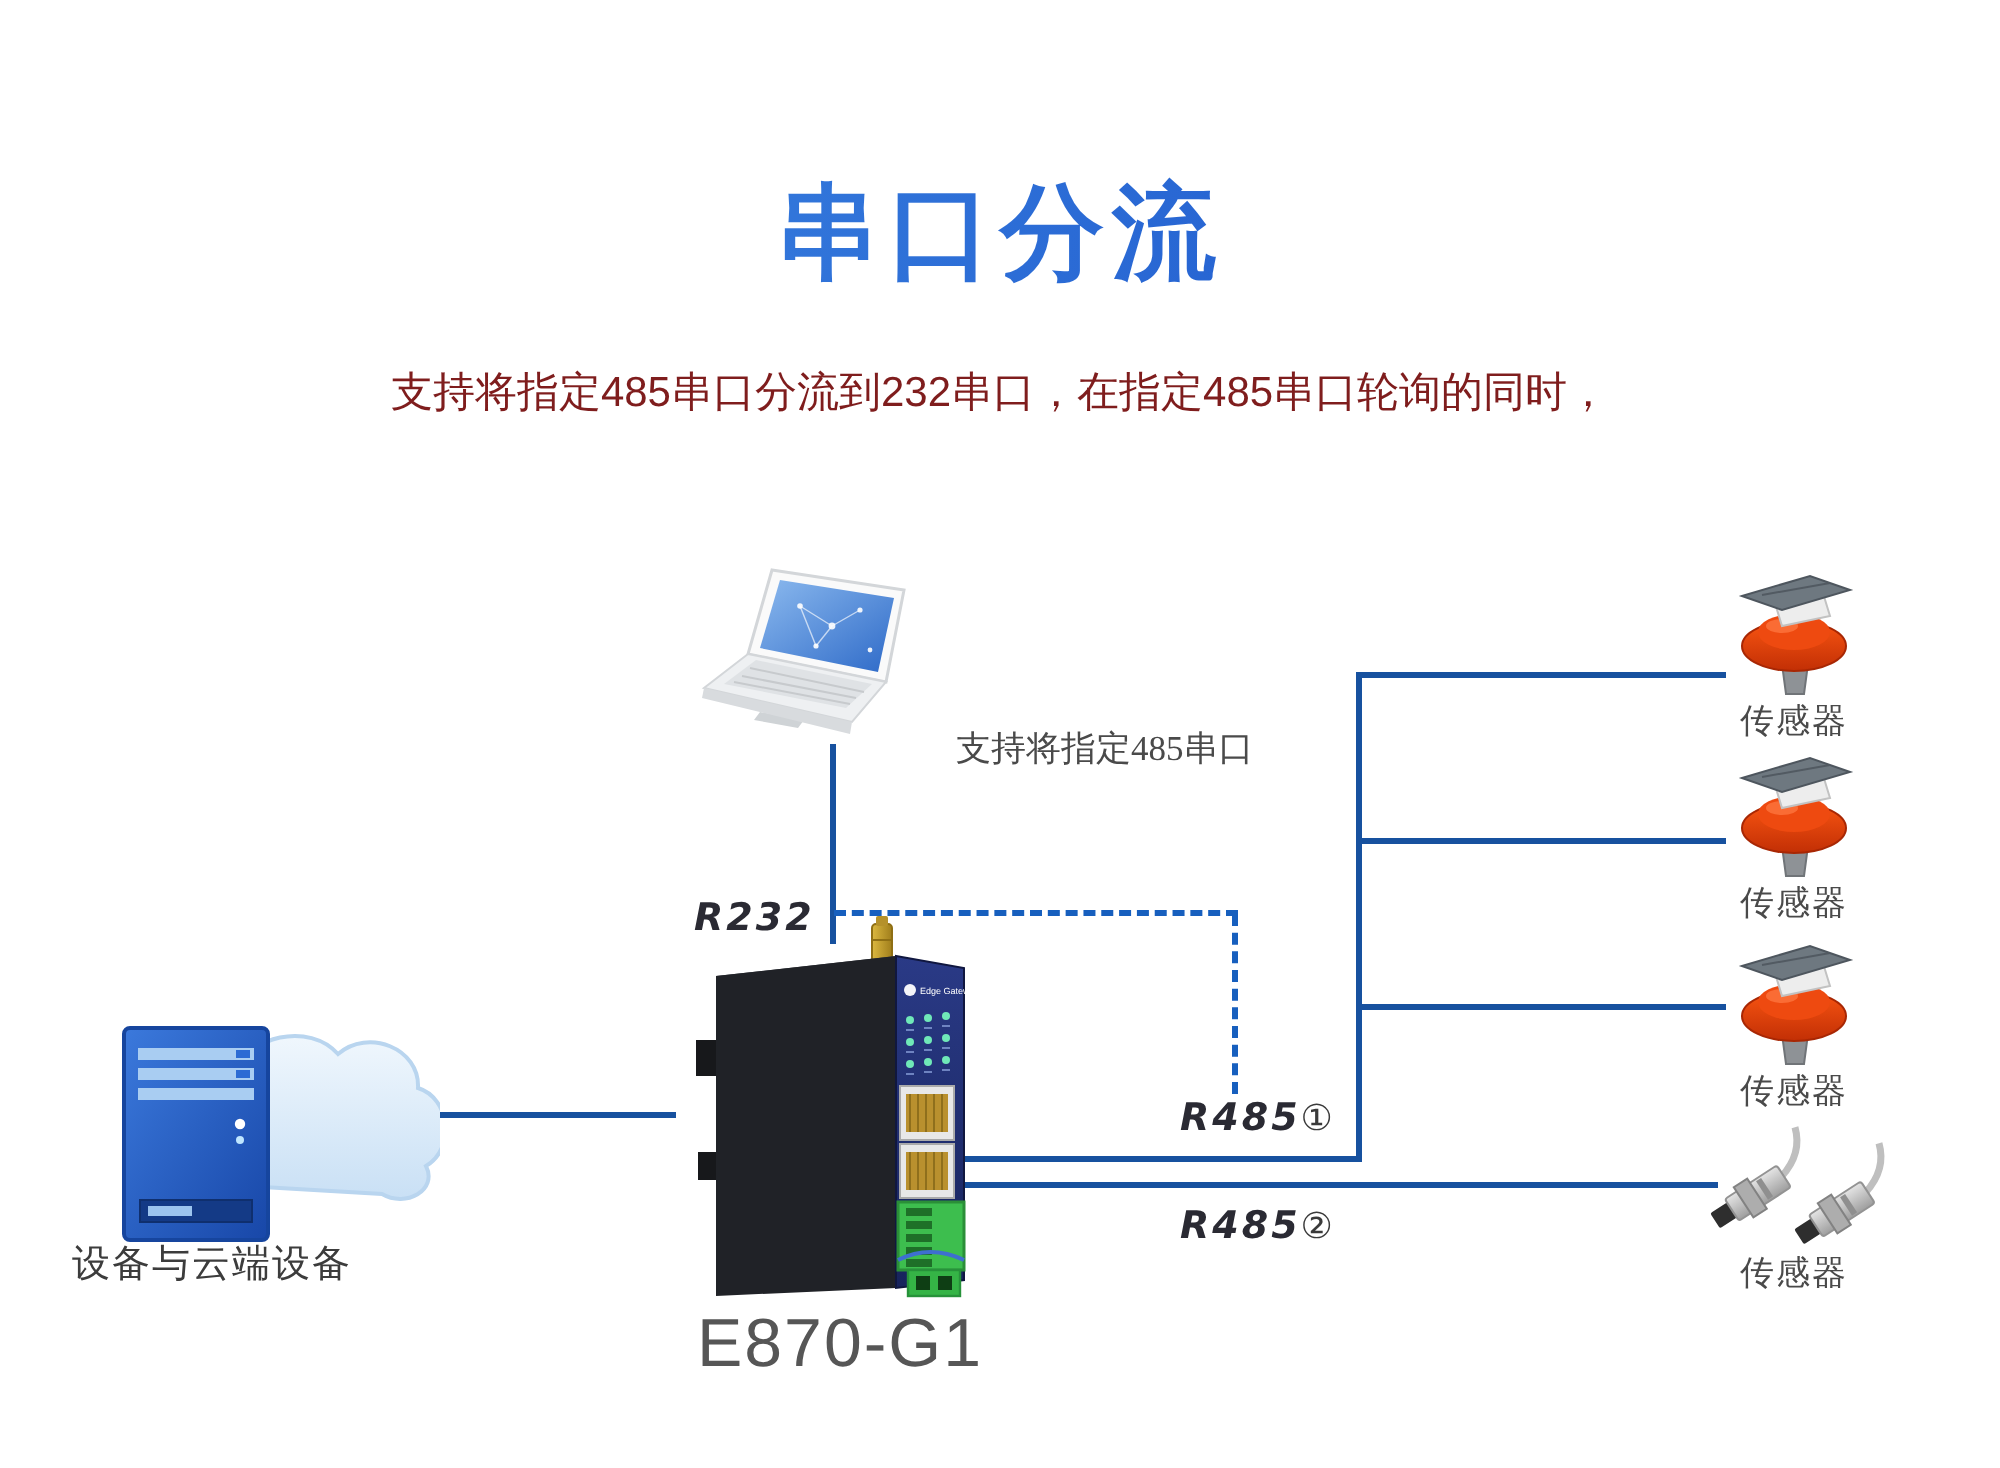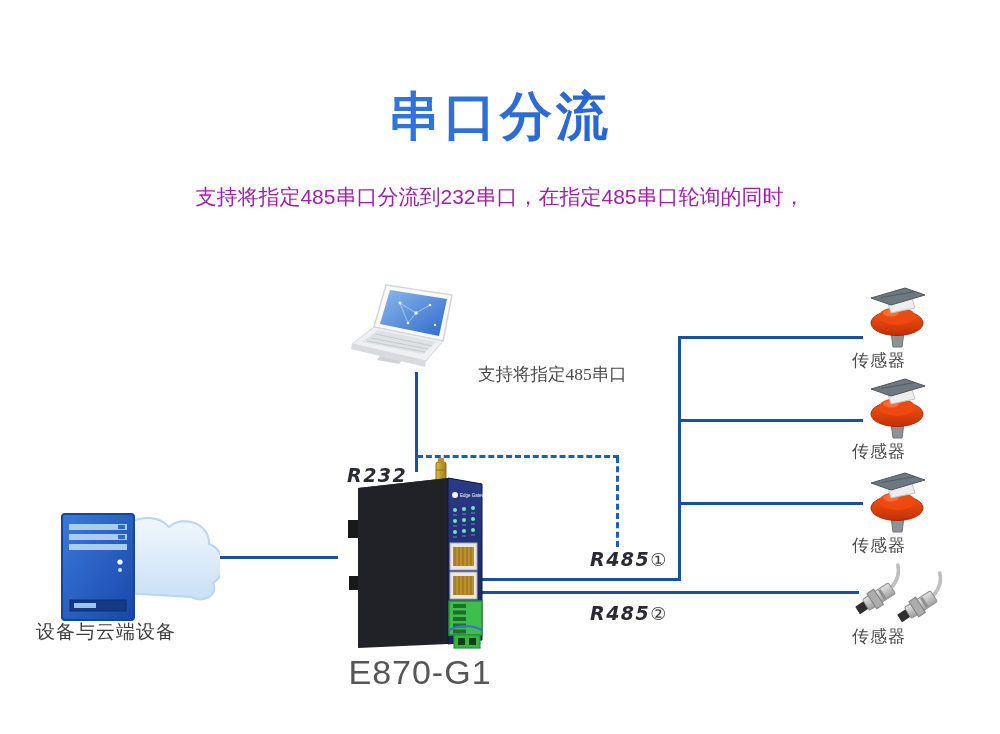--- a/index.html
+++ b/index.html
@@ -10,39 +10,39 @@
   
   .title{left:0;top:62px;width:1000px;text-align:center;font-size:52px;font-weight:bold;
          letter-spacing:4px;color:#2166D6;}
   @supports ((-webkit-background-clip:text) or (background-clip:text)){
     .title{background:linear-gradient(105deg,#3E8AE4 10%,#1B51C9 90%);
            -webkit-background-clip:text;background-clip:text;color:transparent;}
   }
 
   
   .subtitle{left:0;top:156px;width:1000px;text-align:center;font-size:21px;line-height:41px;
-            color:#a21caf;}
+            color:#7f1d1d;}
 
   
   .annotation{left:478px;top:338px;font-size:17.5px;line-height:33px;color:#4A4A4A;font-family:Liberation Serif, serif;}
 
   
   .hline{position:absolute;height:3px;background:#17519F;}
   .vline{position:absolute;width:3px;background:#17519F;}
   .dash-h{position:absolute;height:0;border-top:3px dashed #175FBE;}
   .dash-v{position:absolute;width:0;border-left:3px dashed #175FBE;}
 
   
   .port-label{position:absolute;font-family:"DejaVu Sans",sans-serif;font-weight:bold;
               font-style:italic;font-size:19px;color:#2A2A33;letter-spacing:1.5px;}
   .port-label .num{font-style:normal;font-weight:normal;font-size:18px;letter-spacing:0;color:#3A3A3A;}
 
   .device-model{left:340px;top:633px;width:160px;text-align:center;font-size:34px;color:#565656;letter-spacing:1px;}
   .cloud-label{left:36px;top:599px;width:220px;font-size:19px;color:#3C3C3C;letter-spacing:1px;}
-  .sensor-label{position:absolute;width:90px;text-align:left;font-size:17px;color:#4A4A4A;letter-spacing:1px;}
+  .sensor-label{position:absolute;width:90px;text-align:center;font-size:17px;color:#4A4A4A;letter-spacing:1px;}
 </style>
 </head>
 <body>
 
 <div class="stage">
 
   <svg width="0" height="0" style="position:absolute" aria-hidden="true">
     <defs>
       <linearGradient id="gradScreen" x1="0" y1="0" x2="1" y2="1">
         <stop offset="0" stop-color="#8BB9EE"></stop>
@@ -131,21 +131,21 @@
     <rect x="17" y="58" width="58" height="6" fill="#A9CDF2"></rect>
     <rect x="66" y="39" width="7" height="4" fill="#2C6BD4"></rect>
     <rect x="66" y="49" width="7" height="4" fill="#2C6BD4"></rect>
     <circle cx="68" cy="76" r="2.6" fill="#FFFFFF"></circle>
     <circle cx="68" cy="84" r="2" fill="#BFE6FF"></circle>
     <rect x="18" y="114" width="56" height="11" fill="#143A86" stroke="#0F2F6E"></rect>
     <rect x="22" y="117" width="22" height="5" fill="#9CC4EE"></rect>
   </svg>
   <div class="abs cloud-label">设备与云端设备</div>
 
-  <div class="port-label" style="left:347px;top:444px;">
+  <div class="port-label" style="left:347px;top:428px;">
     <span>R232</span>
   </div>
 
   <svg class="abs" style="left:336px;top:438px;" width="150" height="195" viewBox="0 0 150 195">
     <rect x="100" y="4" width="10" height="20" rx="2" fill="url(#gradGold)" stroke="#8F6F14" stroke-width="1"></rect>
     <rect x="102" y="0" width="6" height="5" rx="1" fill="#B5912A"></rect>
     <line x1="100" y1="12" x2="110" y2="12" stroke="#8F6F14" stroke-width="1"></line>
     <polygon points="22,30 112,20 146,26 40,36" fill="#3C4047"></polygon>
     <polygon points="22,30 112,20 112,186 22,190" fill="#202227"></polygon>
     <rect x="12" y="62" width="10" height="18" fill="#17181B"></rect>

